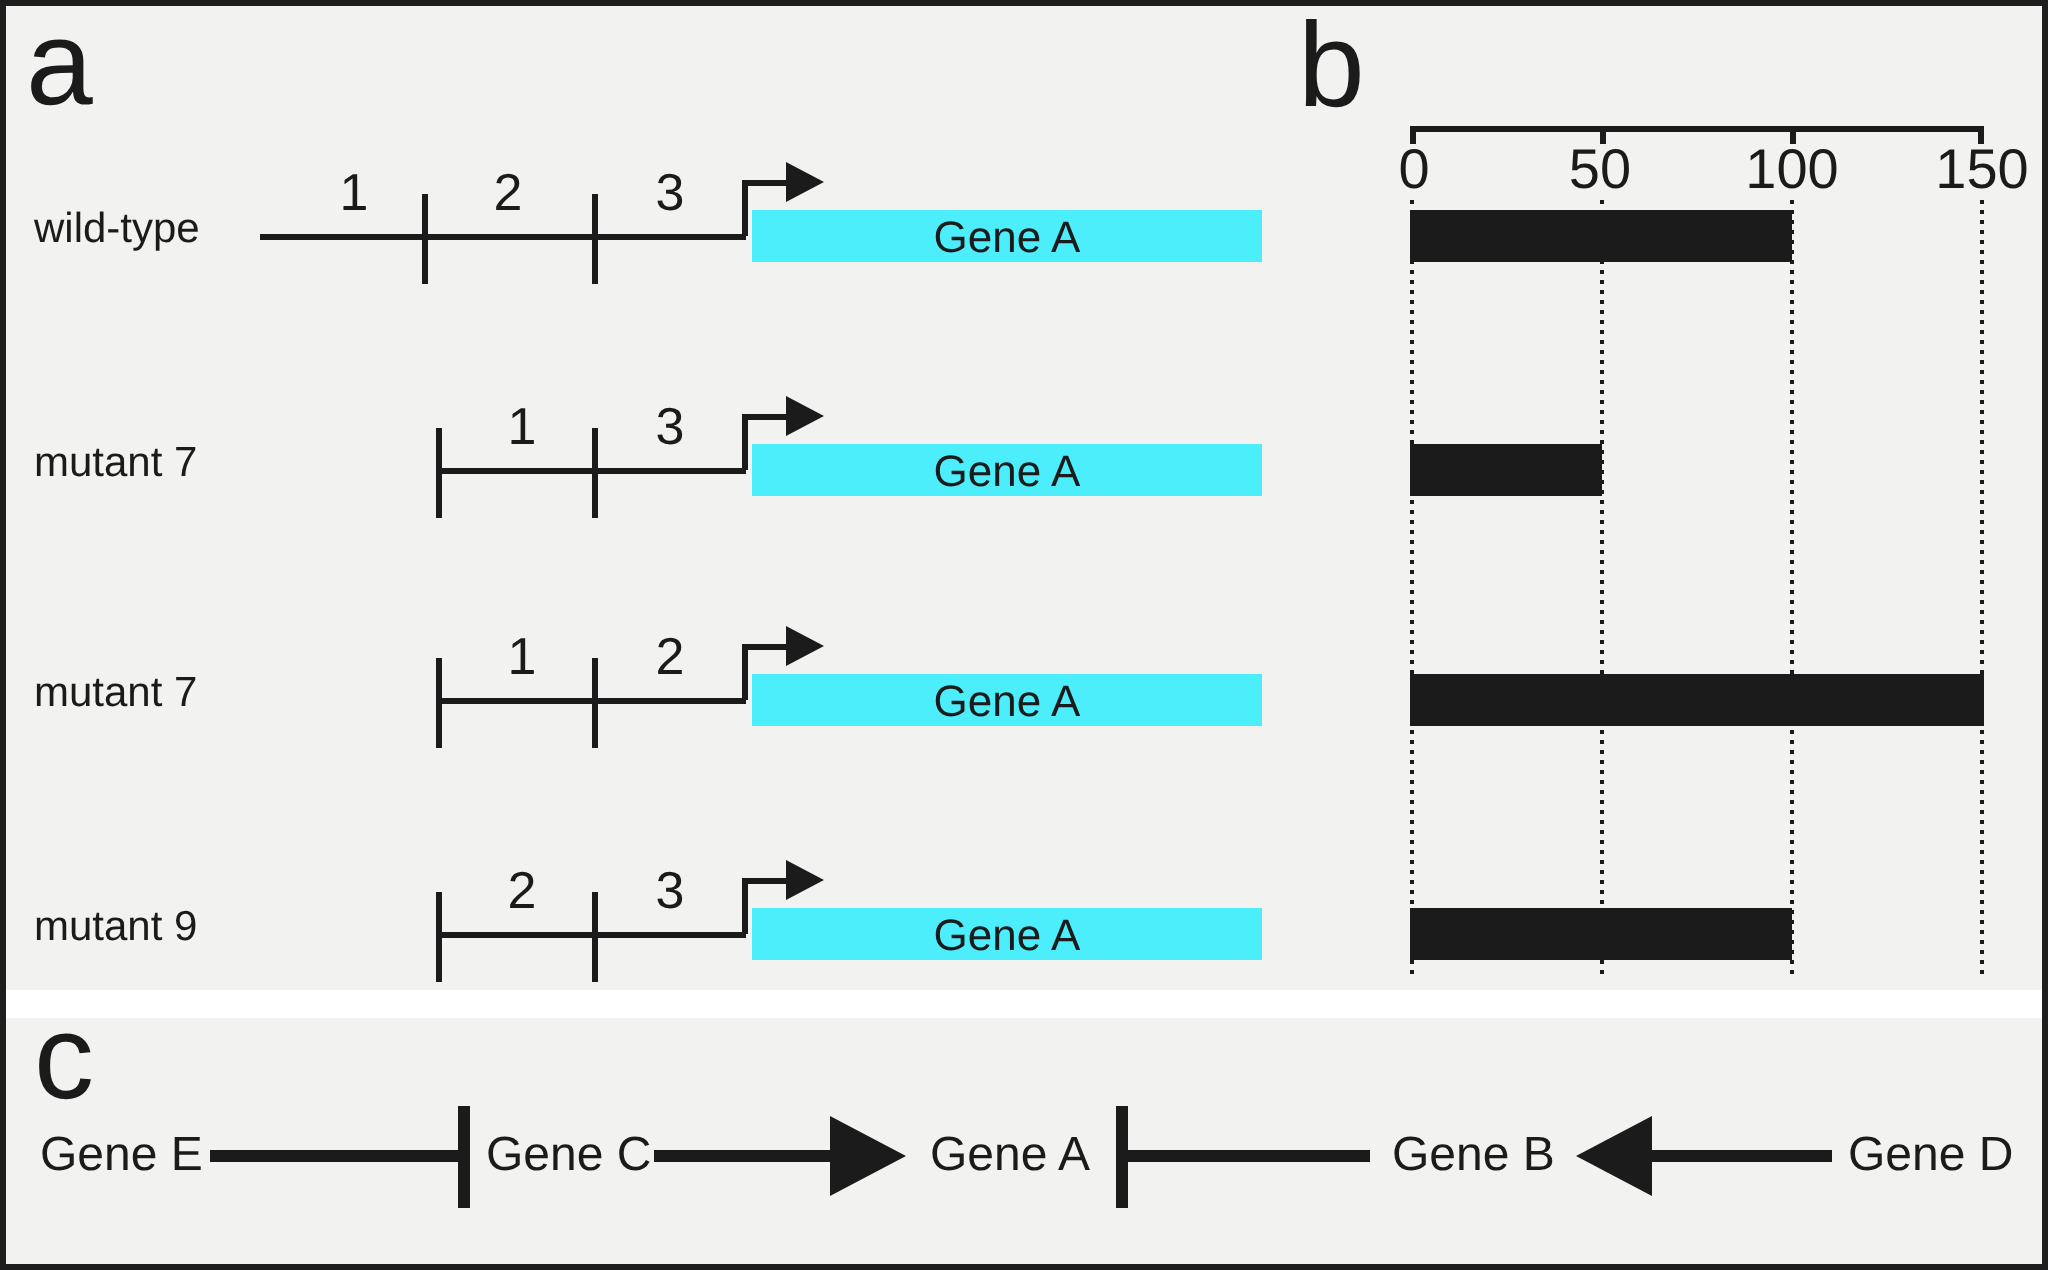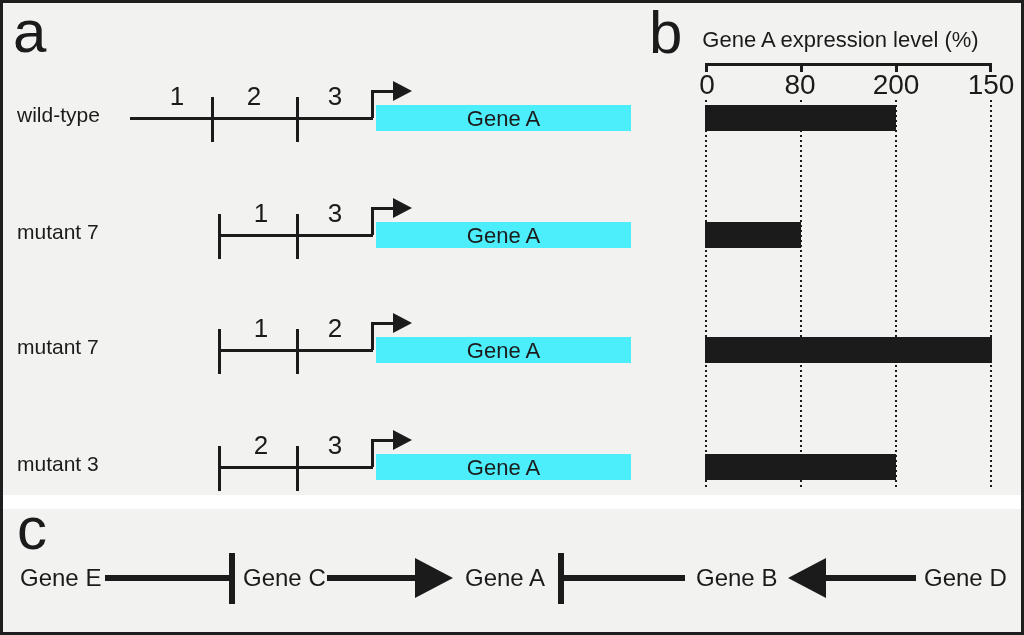--- a/index.html
+++ b/index.html
@@ -117,42 +117,41 @@
       <div class="tick tb"></div>
       <div class="segnum m1">1</div>
       <div class="segnum p3">2</div>
       <div class="prom-v"></div>
       <div class="prom-h"></div>
       <div class="prom-head"></div>
       <div class="genebox">Gene A</div>
     </div>
 
     <div class="row" id="row3">
-      <div class="row-label">mutant 3</div>
+      <div class="row-label">mutant 9</div>
       <div class="hline main-mut"></div>
       <div class="tick ts"></div>
       <div class="tick tb"></div>
       <div class="segnum m1">2</div>
       <div class="segnum p3">3</div>
       <div class="prom-v"></div>
       <div class="prom-h"></div>
       <div class="prom-head"></div>
       <div class="genebox">Gene A</div>
     </div>
 
     <div id="label-b" class="panel-letter">b</div>
-    <div class="axis-title">Gene A expression level (%)</div>
     <div class="axis-line"></div>
     <div class="axis-tick at0"></div>
     <div class="axis-tick at1"></div>
     <div class="axis-tick at2"></div>
     <div class="axis-tick at3"></div>
     <div class="axis-num an0">0</div>
-    <div class="axis-num an1">80</div>
-    <div class="axis-num an2">200</div>
+    <div class="axis-num an1">50</div>
+    <div class="axis-num an2">100</div>
     <div class="axis-num an3">150</div>
     <div class="dotline dl0"></div>
     <div class="dotline dl1"></div>
     <div class="dotline dl2"></div>
     <div class="dotline dl3"></div>
     <div class="bar bar0" style="width: 191px;"></div>
     <div class="bar bar1" style="width: 96px;"></div>
     <div class="bar bar2" style="width: 287px;"></div>
     <div class="bar bar3" style="width: 191px;"></div>
   </div>

